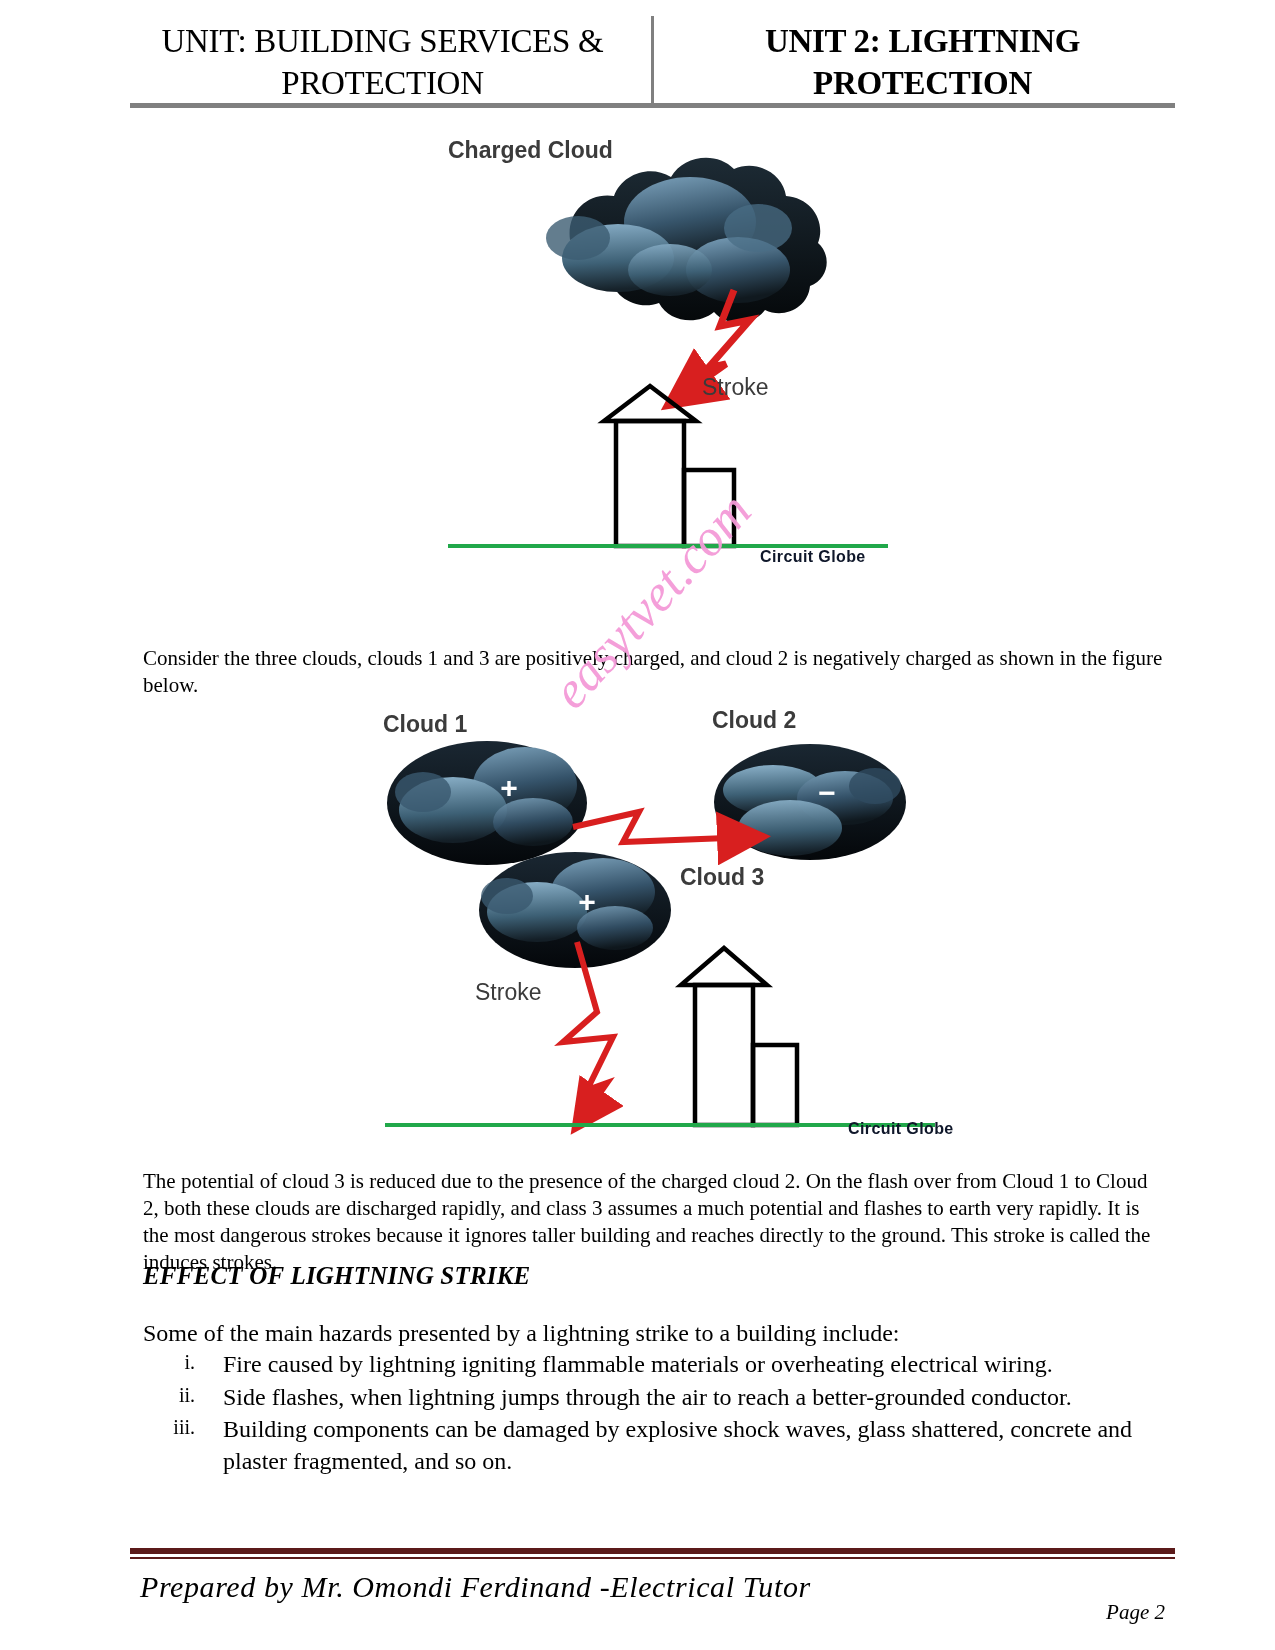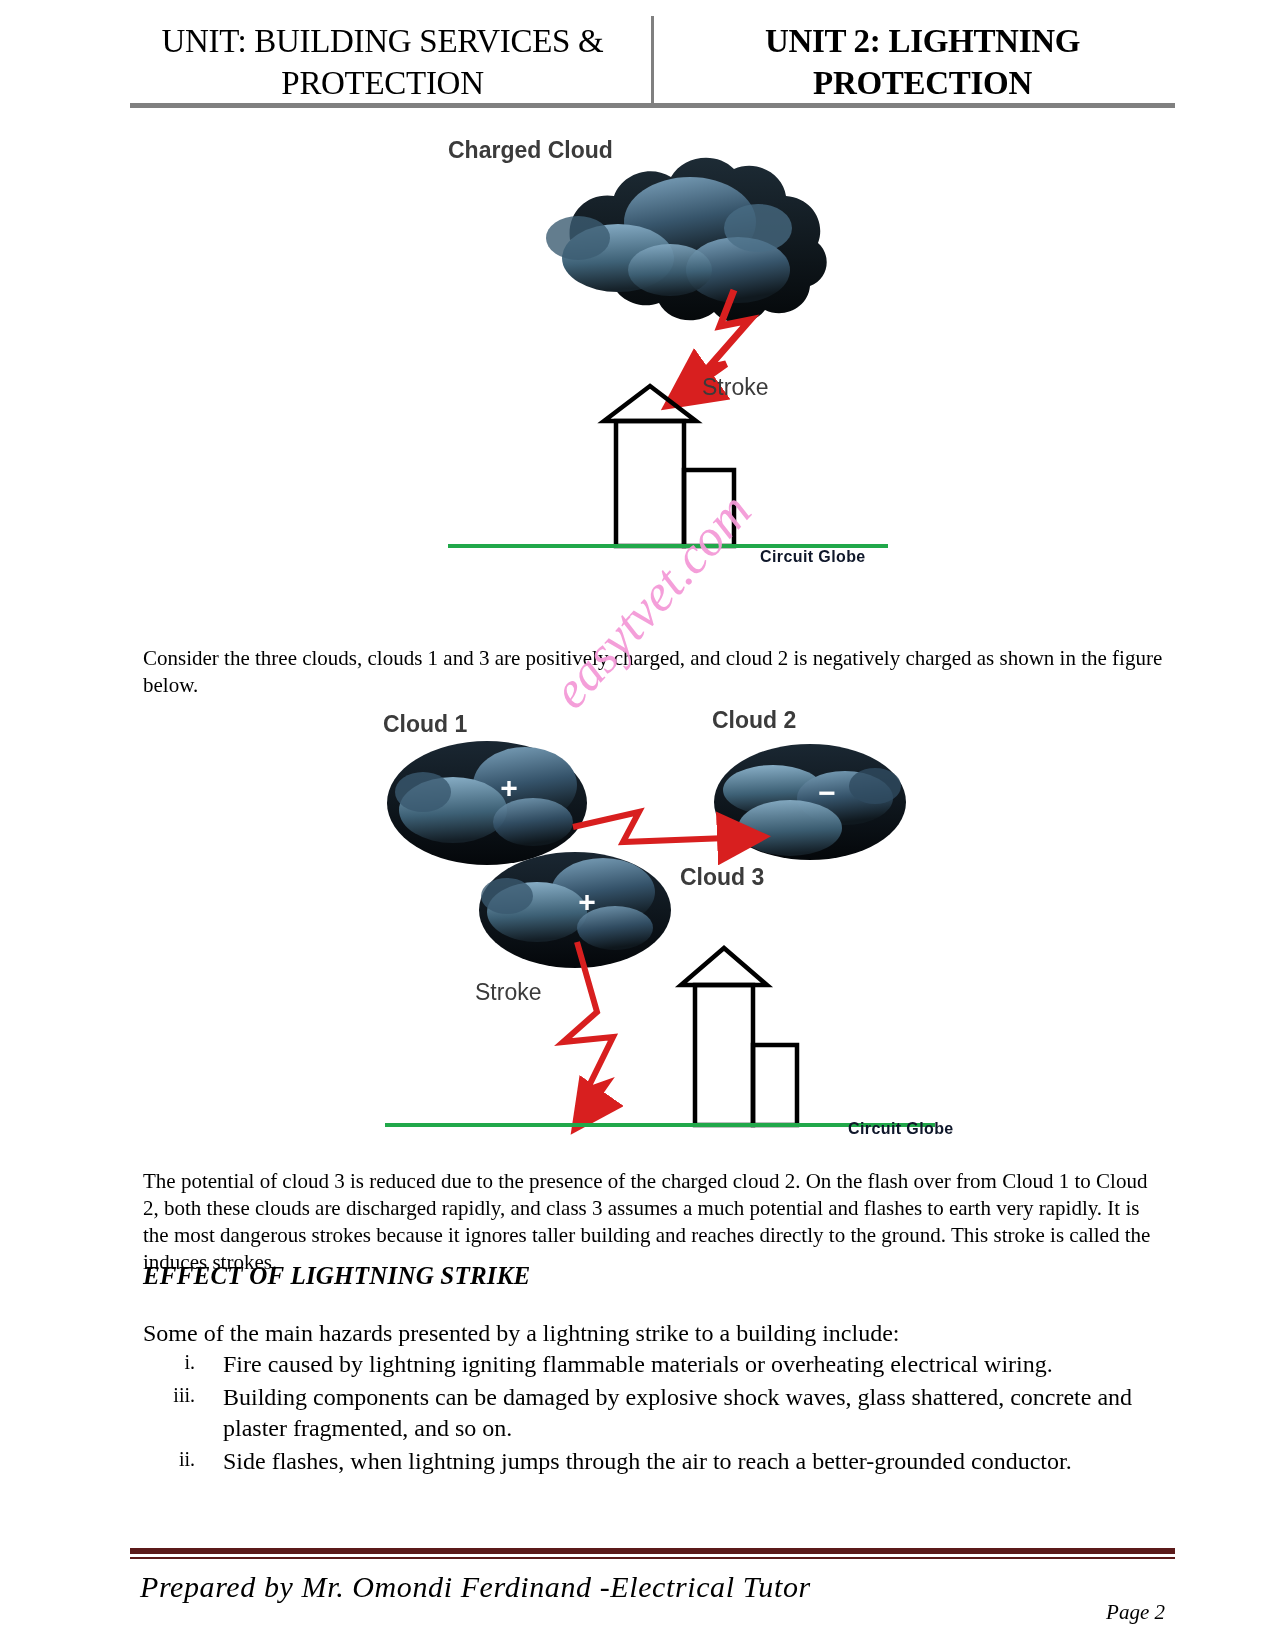--- a/index.html
+++ b/index.html
@@ -314,26 +314,26 @@
   <div class="body-block lead" style="top:1318px;">Some of the main hazards presented by a lightning strike to a building include:</div>
 
   <div class="body-block h-effect" style="top:1262px;">EFFECT OF LIGHTNING STRIKE</div>
 
   <ol class="romans body-block" style="top:1349px;">
     <li>
       <span class="rn">i.</span>
       <span>Fire caused by lightning igniting flammable materials or overheating electrical wiring.</span>
     </li>
     <li>
+      <span class="rn">ii.</span>
+      <span>Side flashes, when lightning jumps through the air to reach a better-grounded conductor.</span>
+    </li>
+    <li>
       <span class="rn">iii.</span>
       <span>Building components can be damaged by explosive shock waves, glass shattered, concrete and plaster fragmented, and so on.</span>
     </li>
-    <li>
-      <span class="rn">ii.</span>
-      <span>Side flashes, when lightning jumps through the air to reach a better-grounded conductor.</span>
-    </li>
   </ol>
 
   <div class="footer-rule"></div>
   <div class="footer-text">Prepared by Mr. Omondi Ferdinand -Electrical Tutor</div>
   <div class="footer-page">Page 2</div>
 
 </div>
 
 </body></html>

